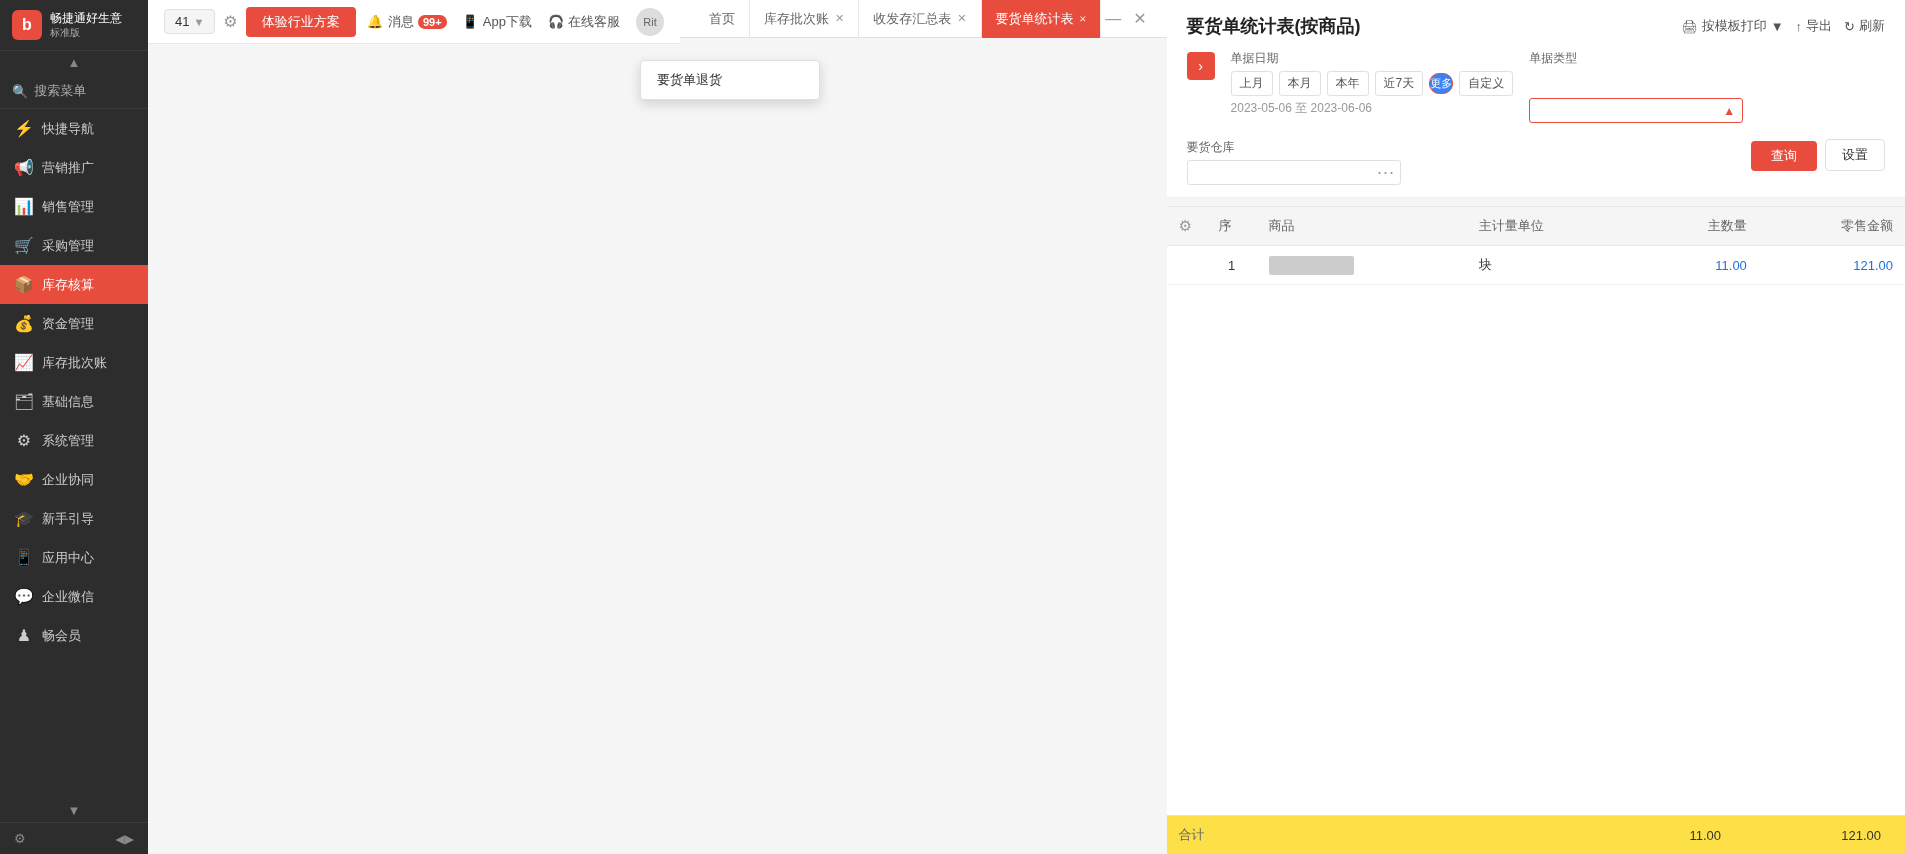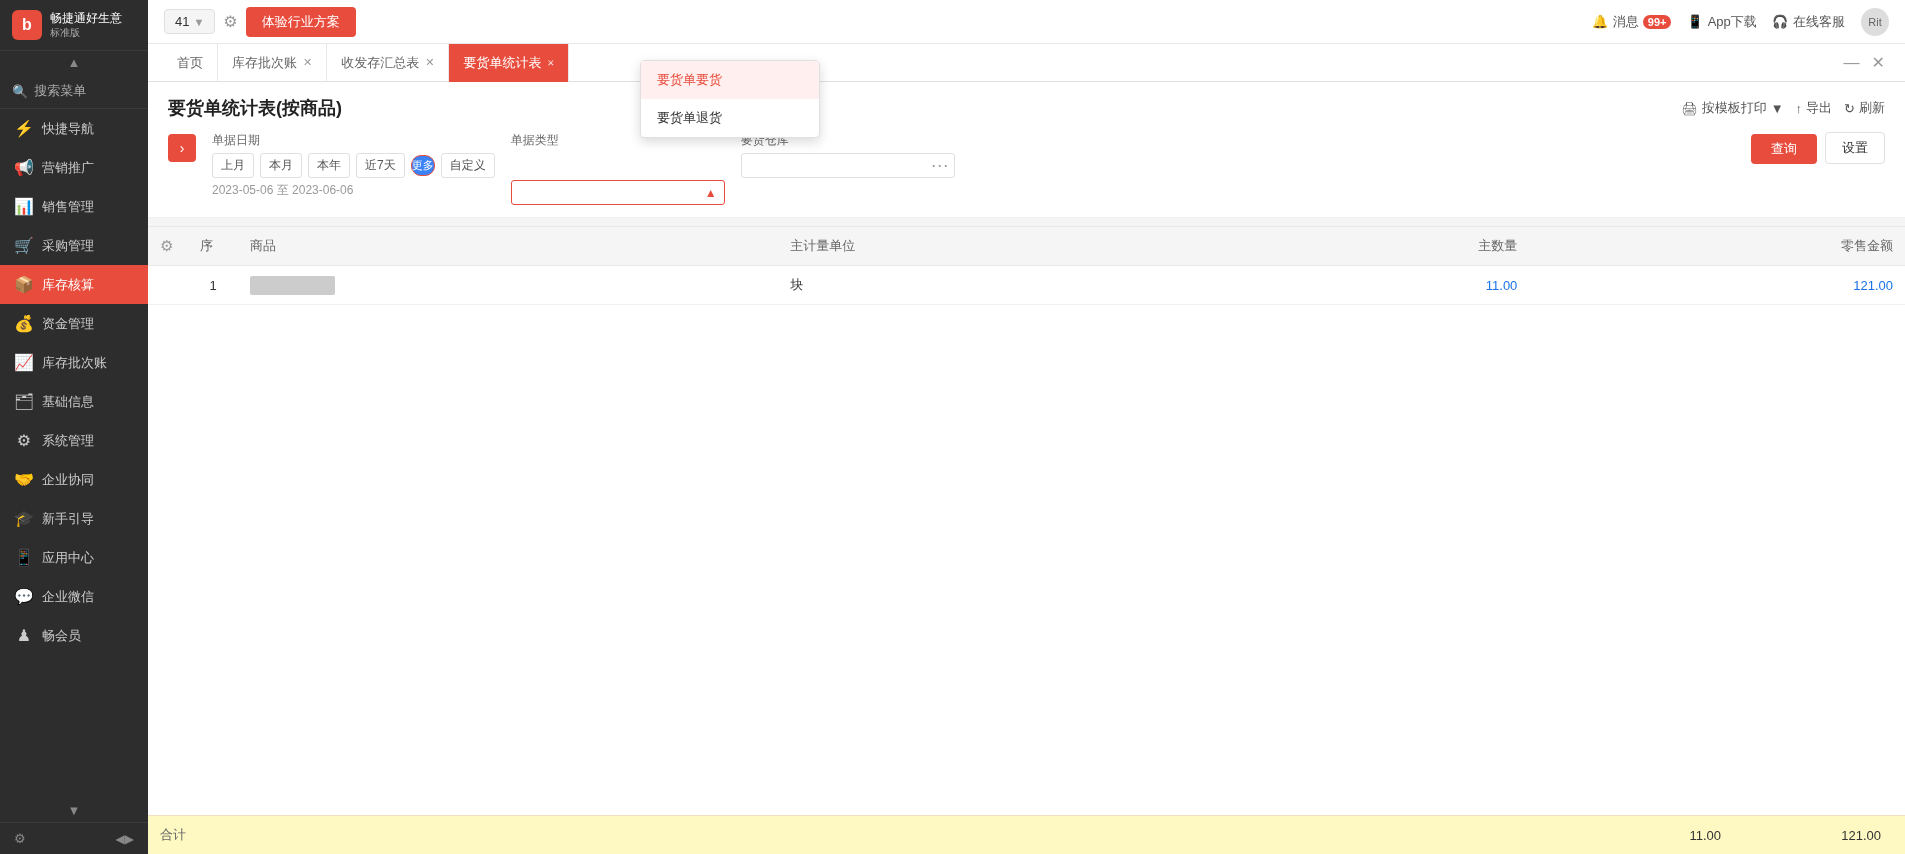--- a/index.html
+++ b/index.html
@@ -82,21 +82,21 @@
       justify-content: space-between;
       padding: 8px 14px;
       border-top: 1px solid #3a3a3a;
       color: #888;
     }
 
     
     .main {
       flex: 1;
       display: flex;
-      flex-direction: column;
+      flex-direction: row;
       overflow: hidden;
     }
 
     
     .topbar {
       background: #fff;
       border-bottom: 1px solid #e8e8e8;
       display: flex;
       align-items: center;
       padding: 0 16px;
@@ -435,21 +435,21 @@
       color: #333;
       border-bottom: 1px solid #f0f0f0;
       white-space: nowrap;
     }
     .data-table .number-cell { text-align: right; }
     .data-table .center-cell { text-align: center; }
     .col-seq { width: 50px; text-align: center; }
     .col-settings { width: 40px; text-align: center; }
 
     .table-footer {
-      background: #fef9c3;
+      background: #fde047;
       border-top: 1px solid #f0e0c0;
       padding: 10px 12px;
       display: flex;
       align-items: center;
       gap: 40px;
       font-size: 13px;
       color: #333;
     }
     .table-footer .total-label { color: #666; }
     .table-footer .total-value { font-weight: 500; }
@@ -661,21 +661,20 @@
         </div>
       </div>
 
       <div class="filter-action-btns">
         <button class="query-btn">查询</button>
         <button class="settings-btn">设置</button>
       </div>
     </div>
 
     <div class="dropdown-overlay">
-      <div class="dropdown-item selected">要货单要货</div>
       <div class="dropdown-item">要货单退货</div>
     </div>
 
     <div class="table-container">
       <table class="data-table">
         <thead>
           <tr>
             <th class="col-settings">
               <span class="settings-gear">⚙</span>
             </th>

